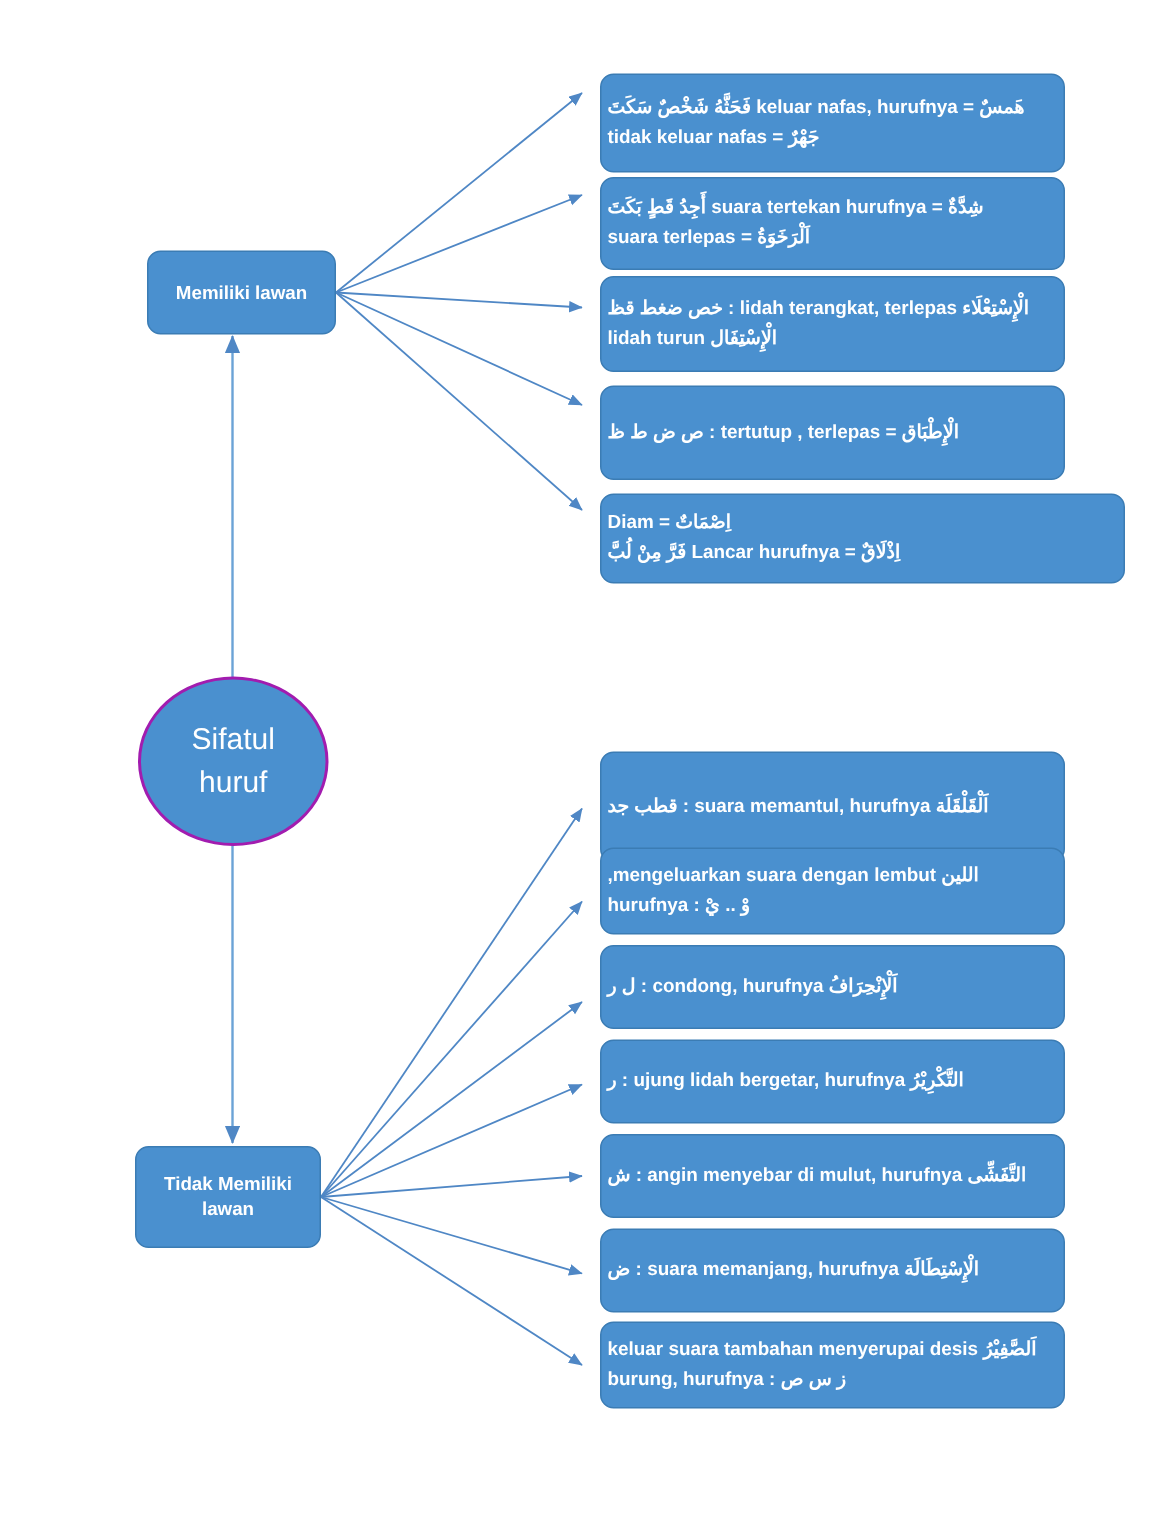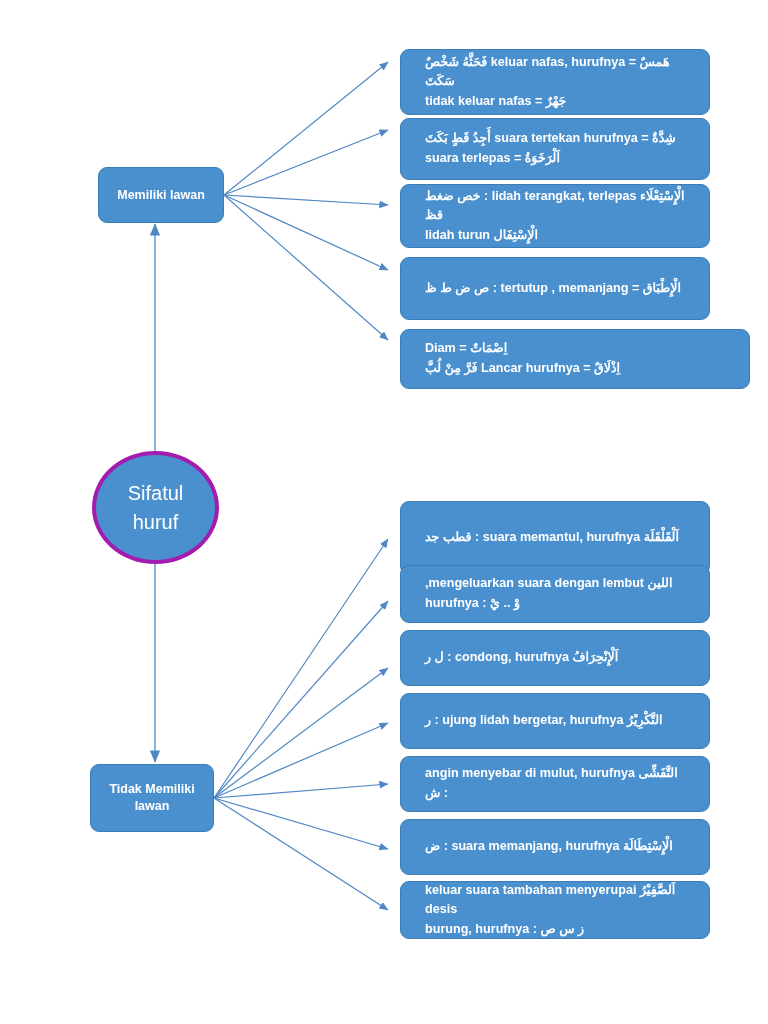--- a/index.html
+++ b/index.html
@@ -39,39 +39,39 @@
     border-radius: 9px;
   }
 
   .node.center-node {
     border-radius: 50%;
     justify-content: center;
     text-align: center;
     font-size: 20px;
     line-height: 1.45;
     font-weight: 400;
-    border: 4px solid #a21caf;
+    border: 2px solid #a21caf;
   }
 
   .node.branch-node {
     justify-content: center;
     text-align: center;
     font-size: 12.5px;
     font-weight: bold;
     line-height: 1.35;
     padding: 4px 16px;
   }
 
   .node.leaf-node {
     justify-content: flex-start;
     text-align: left;
     font-size: 12.6px;
     font-weight: bold;
     line-height: 1.55;
-    padding: 6px 24px;
+    padding: 6px 4px;
   }
 
   .leaf-line {
     display: block;
     direction: rtl;
     unicode-bidi: plaintext;
     text-align: left;
   }
   .leaf-body {
     width: 100%;
@@ -142,21 +142,21 @@
 
   <div class="node leaf-node" style="left:400px; top:184px; width:310px; height:64px;">
     <div class="leaf-body">
       <span class="leaf-line">الْإِسْتِعْلَاء lidah terangkat, terlepas : خص ضغط قظ</span>
       <span class="leaf-line">الْإِسْتِفَال lidah turun</span>
     </div>
   </div>
 
   <div class="node leaf-node" style="left:400px; top:257px; width:310px; height:63px;">
     <div class="leaf-body">
-      <span class="leaf-line">الْإِطْبَاق = tertutup ,  memanjang : ص ض ط ظ</span>
+      <span class="leaf-line">الْإِطْبَاق = tertutup ,  terlepas : ص ض ط ظ</span>
     </div>
   </div>
 
   <div class="node leaf-node" style="left:400px; top:329px; width:350px; height:60px;">
     <div class="leaf-body">
       <span class="leaf-line">اِصْمَاتٌ = Diam</span>
       <span class="leaf-line">اِذْلَاقٌ = Lancar hurufnya فَرَّ مِنْ لُبَّ</span>
     </div>
   </div>
 

